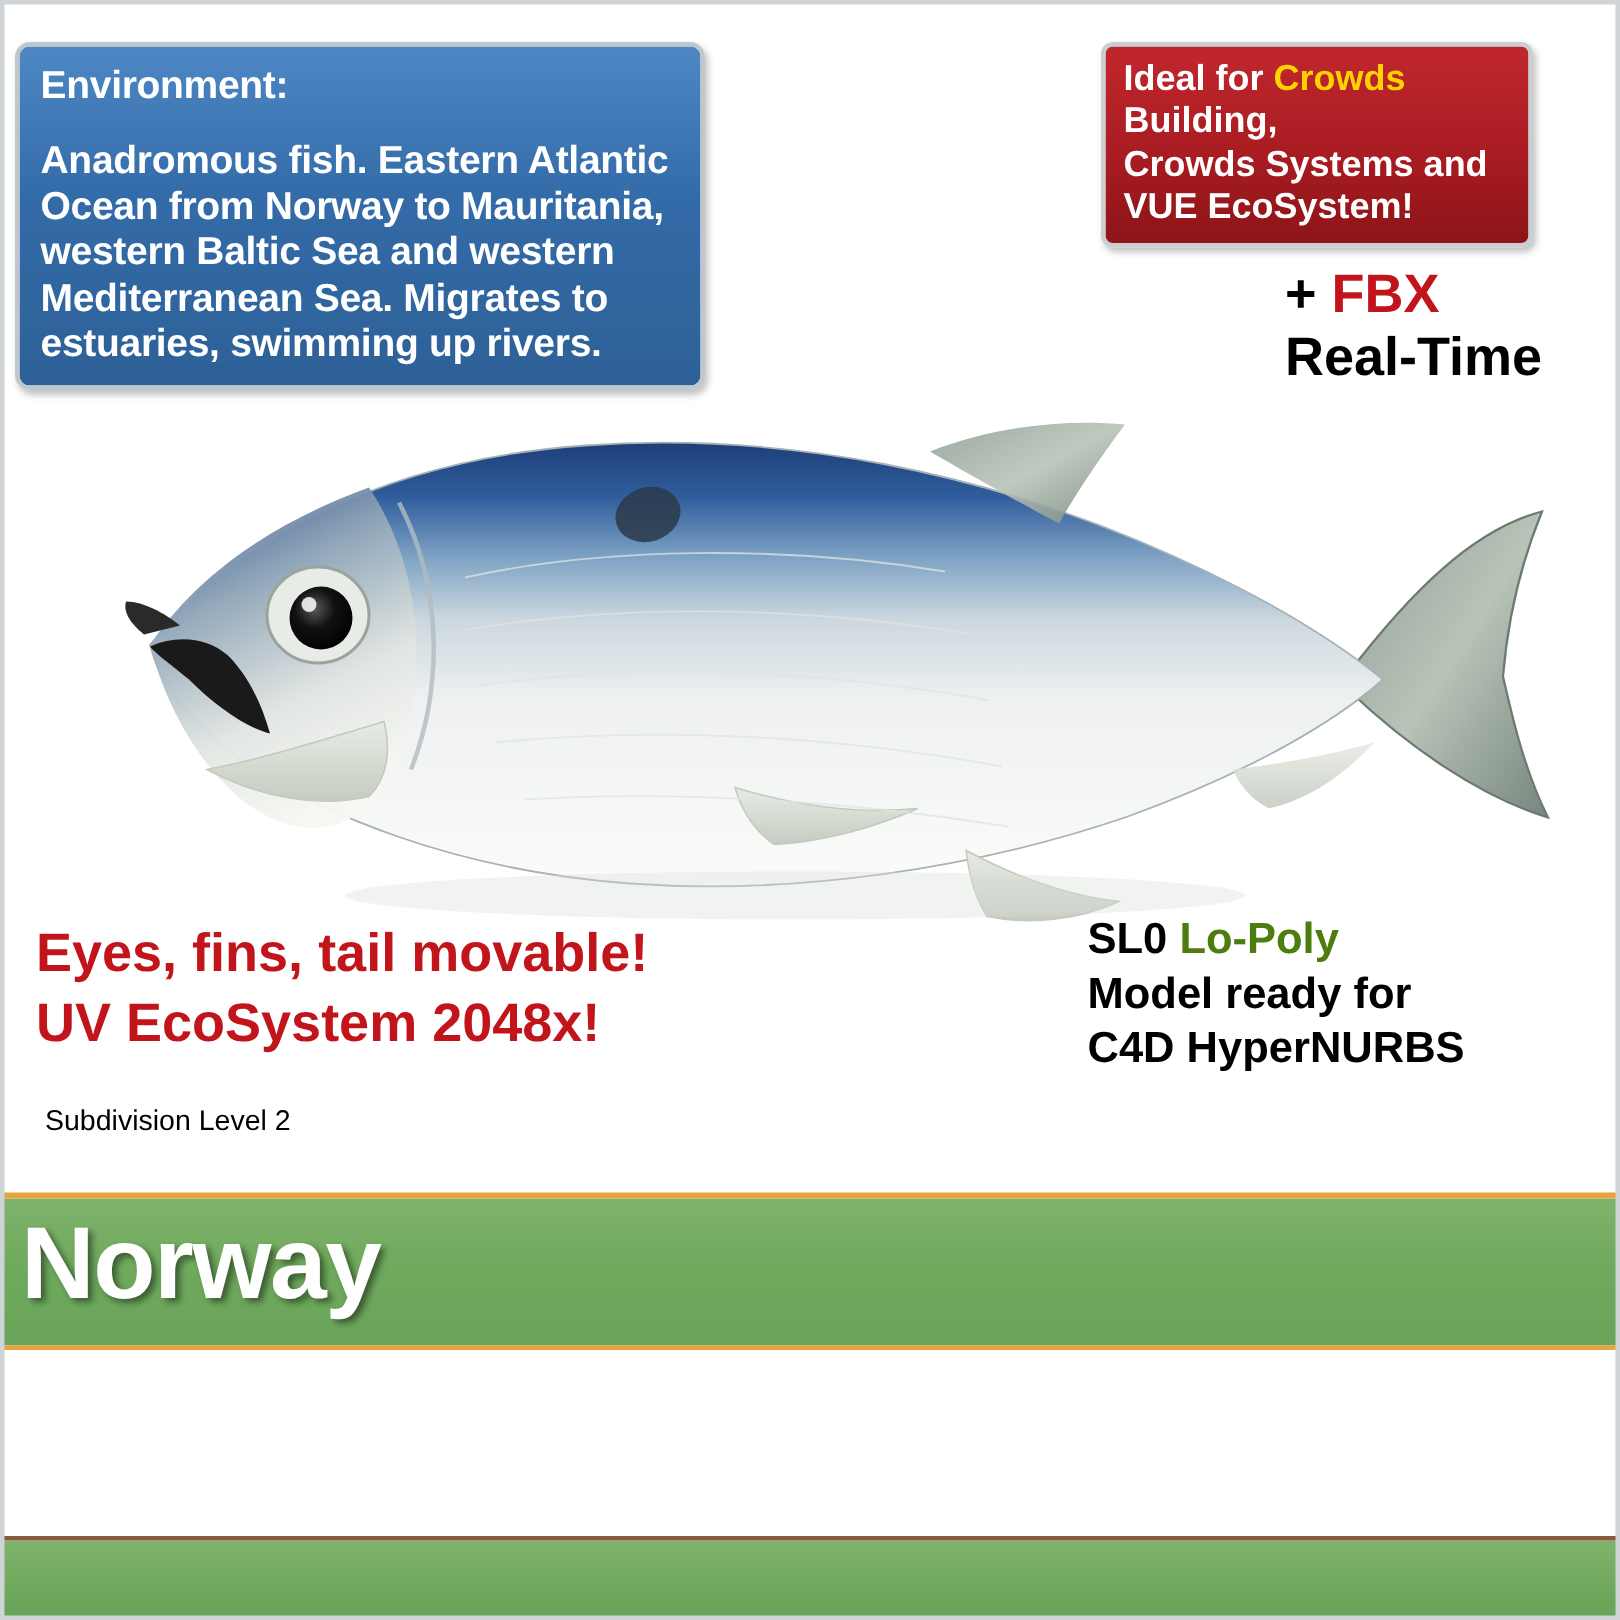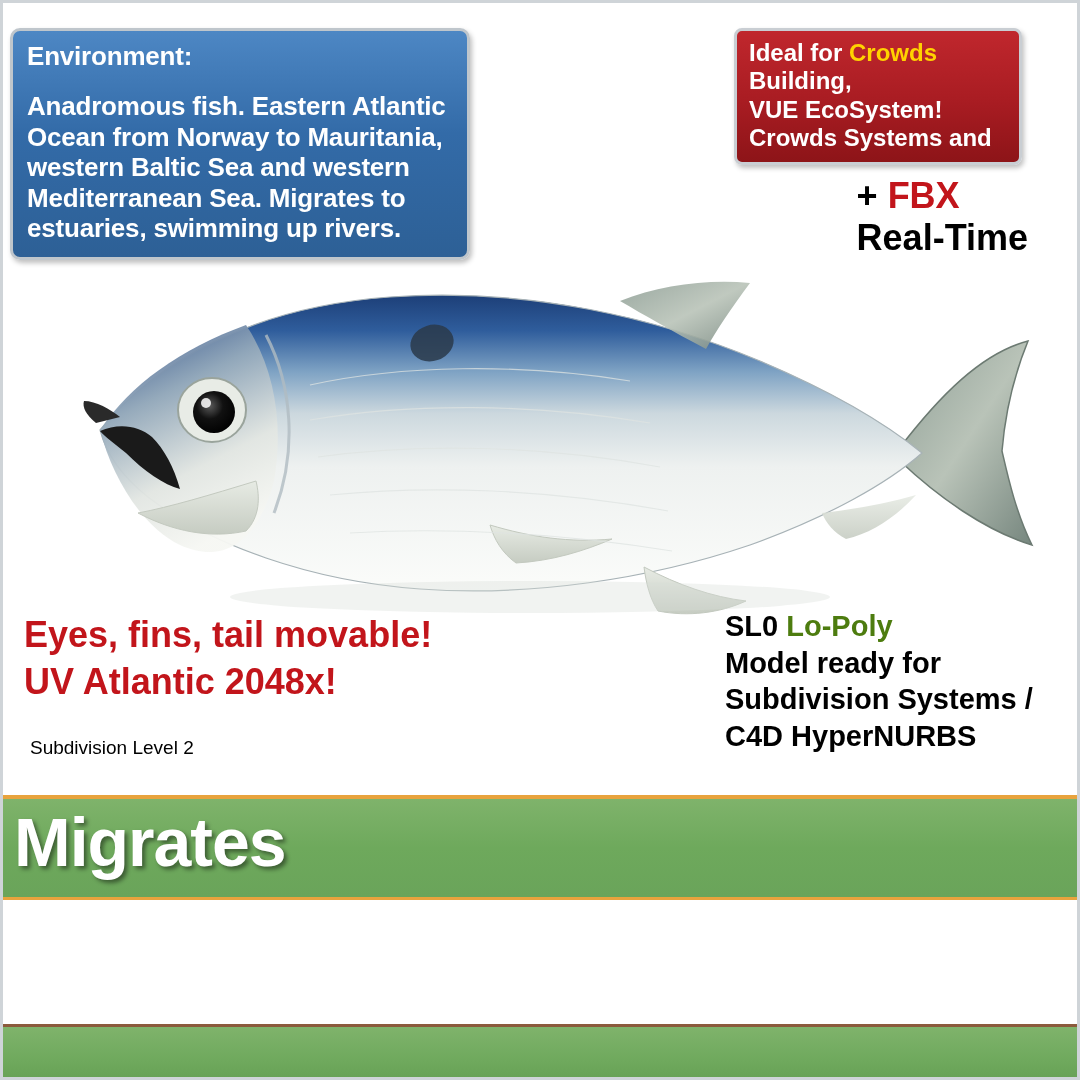--- a/index.html
+++ b/index.html
@@ -198,22 +198,22 @@
 
 <div id="page">
 
   <div class="env-box">
     <span class="env-title">Environment:</span>
     <span class="env-body">Anadromous fish. Eastern Atlantic Ocean from Norway to Mauritania, western Baltic Sea and western Mediterranean Sea. Migrates to estuaries, swimming up rivers.</span>
   </div>
 
   <div class="ideal-box">
     <div><span>Ideal for </span><span class="hl">Crowds</span><span> Building,</span></div>
+    <div>Crowds Systems and</div>
     <div>VUE EcoSystem!</div>
-    <div>Crowds Systems and</div>
   </div>
 
   <div class="fbx-block">
     <div><span class="plus">+ </span><span class="fbx">FBX</span></div>
     <div>Real-Time</div>
   </div>
 
   <div class="fish-wrap">
     <svg viewBox="0 0 980 400" xmlns="http://www.w3.org/2000/svg" aria-hidden="true">
       <defs>
@@ -281,31 +281,30 @@
         <path d="M270 250 C370 240 490 244 608 266"></path>
         <path d="M290 288 C386 282 500 288 612 306"></path>
       </g>
 
       <ellipse cx="470" cy="352" rx="300" ry="16" fill="#d8dcd8" opacity="0.35"></ellipse>
     </svg>
   </div>
 
   <div class="left-feature">
     <div>Eyes, fins, tail movable!</div>
-    <div>UV Atlantic 2048x!</div>
+    <div>UV EcoSystem 2048x!</div>
   </div>
   <div class="subdiv-level">Subdivision Level 2</div>
 
   <div class="right-feature">
     <div><span class="sl0">SL0 </span><span class="lopoly">Lo-Poly</span></div>
     <div>Model ready for</div>
-    <div>Subdivision Systems /</div>
     <div>C4D HyperNURBS</div>
   </div>
 
   <div class="band green-band">
-    <div class="band-left">Migrates</div>
+    <div class="band-left">Norway</div>
   </div>
 
 
   <div class="bottom-strip"></div>
 
 </div>
 
 </body></html>

